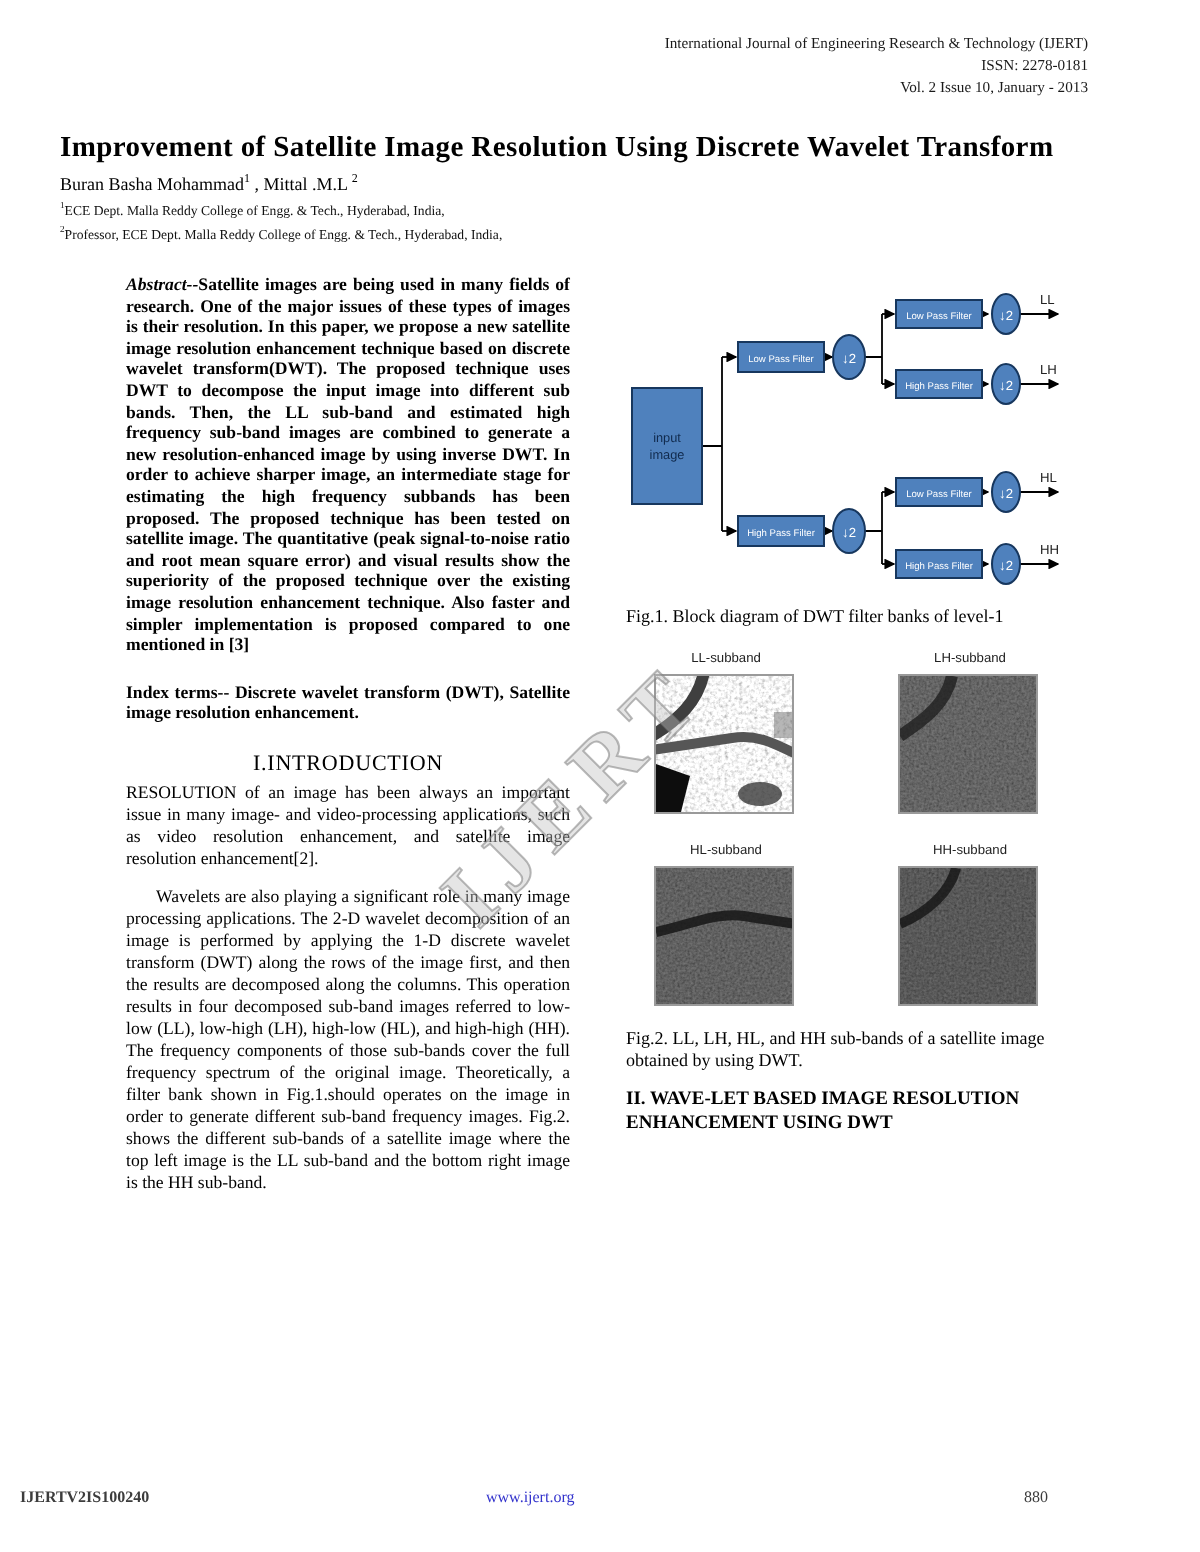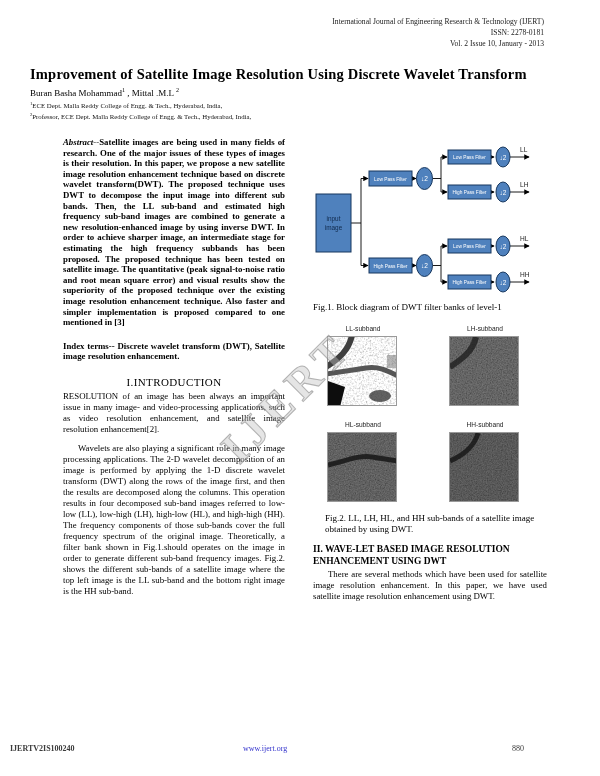--- a/index.html
+++ b/index.html
@@ -34,21 +34,21 @@
   .fig1 { margin-top:5px; }
   .figcap { font-size:9px; line-height:11px; margin-top:4px; color:#000; }
   
   .fig2grid { margin-top:12px; }
   .fig2row { display:flex; margin-left:14px; gap:50px; }
   .fig2row + .fig2row { margin-top:15px; }
   .cell { width:72px; }
   .celllbl { font-size:6.6px; text-align:center; color:#222; margin-bottom:4px;
              font-family:"Liberation Sans","DejaVu Sans",sans-serif; }
   .cell svg { display:block; border:1px solid #9a9a9a; }
-  .fig2cap { margin-top:11px;margin-left:12px; }
+  .fig2cap { margin-top:11px; }
   
   .h-sec2 { font-size:9.5px; font-weight:bold; line-height:11.5px; margin-top:9px; text-align:left; }
   .sec2p { margin-top:2px; text-indent:15px; }
   .sec2sub { font-size:12.5px; line-height:16.5px; margin-top:3px; text-align:justify; }
   
   .wm { position:absolute; left:198px; top:313px; width:178px; height:168px;
         display:flex; align-items:center; justify-content:center;
         pointer-events:none; z-index:4; }
   .wm span { transform:rotate(-45deg); font-size:44px; font-weight:bold;
              letter-spacing:7px; color:rgba(193,193,193,0.42);
@@ -261,21 +261,20 @@
               </defs>
               <rect width="70" height="70" filter="url(#nzHH)"></rect>
               <path d="M28,0 C25,12 14,22 0,28" stroke="#141414" stroke-width="5" fill="none" opacity="0.8"></path>
             </svg>
           </div>
         </div>
       </div>
       <div class="figcap fig2cap">Fig.2. LL, LH, HL, and HH sub-bands of a satellite image obtained by using DWT.</div>
 
       <div class="h-sec2">II. WAVE-LET BASED IMAGE RESOLUTION ENHANCEMENT USING DWT</div>
-      <p class="bodytxt sec2p">There are several methods which have been used for satellite image resolution enhancement. In this paper, we have used satellite image resolution enhancement using DWT.</p>
     </div>
   </div>
 
   <div class="wm">
     <span>IJERT</span>
   </div>
 
   <div class="ftr">
     <span class="fid">IJERTV2IS100240</span>
     <a class="flink" href="#">www.ijert.org</a>

